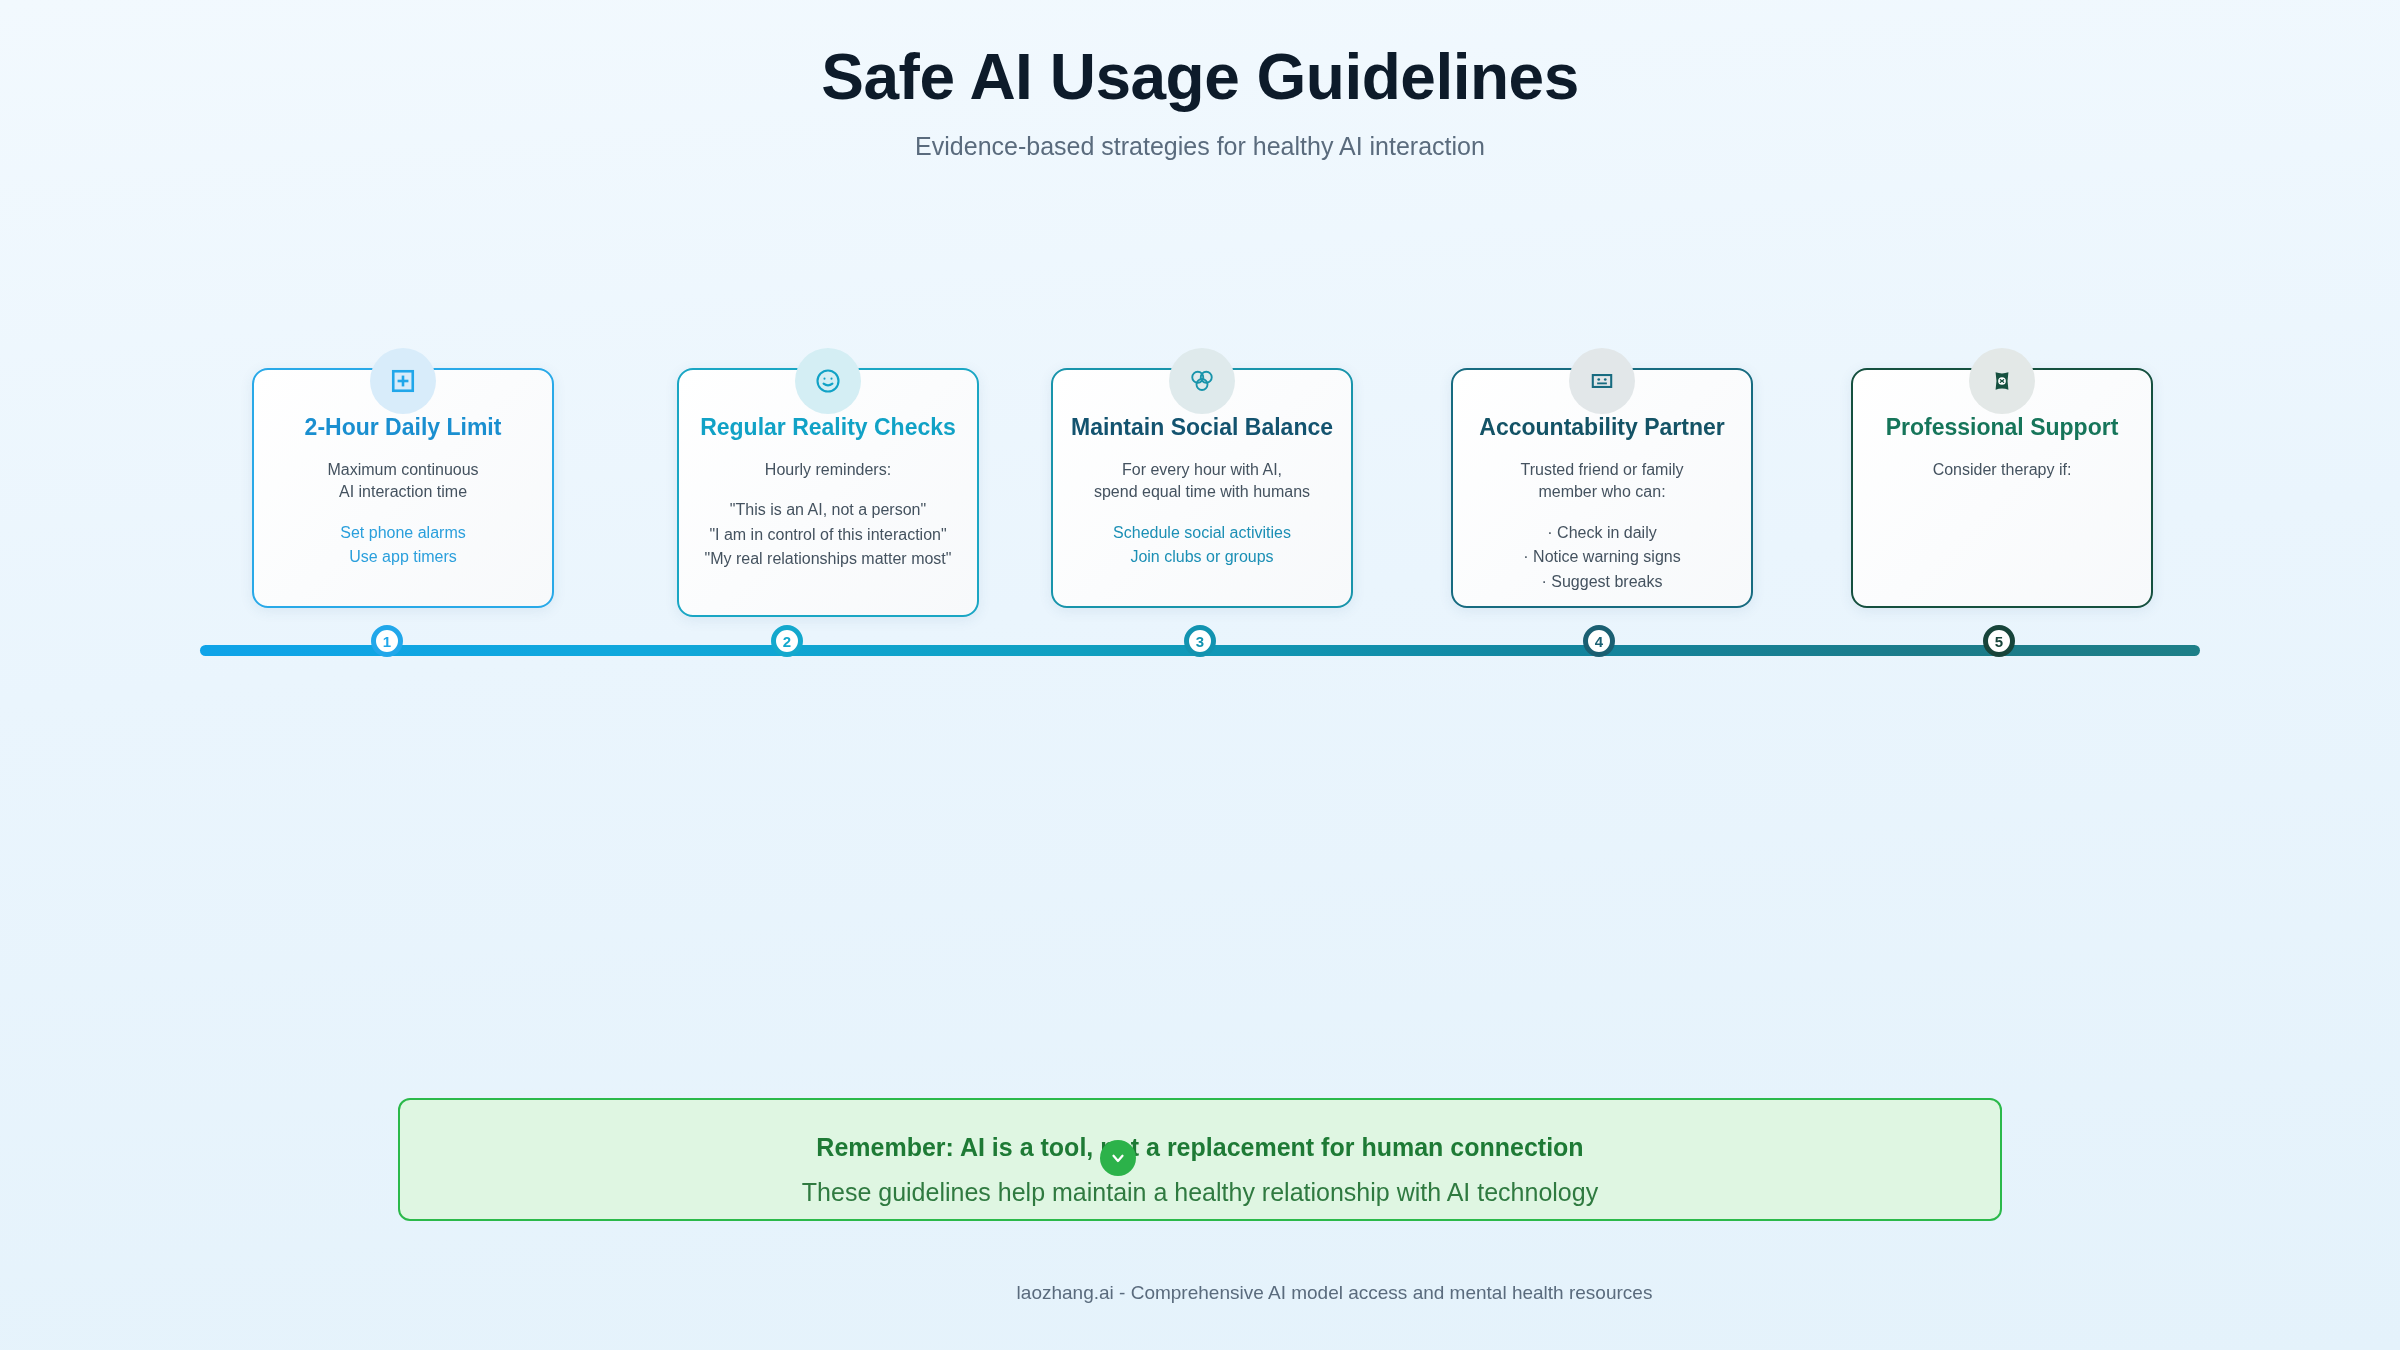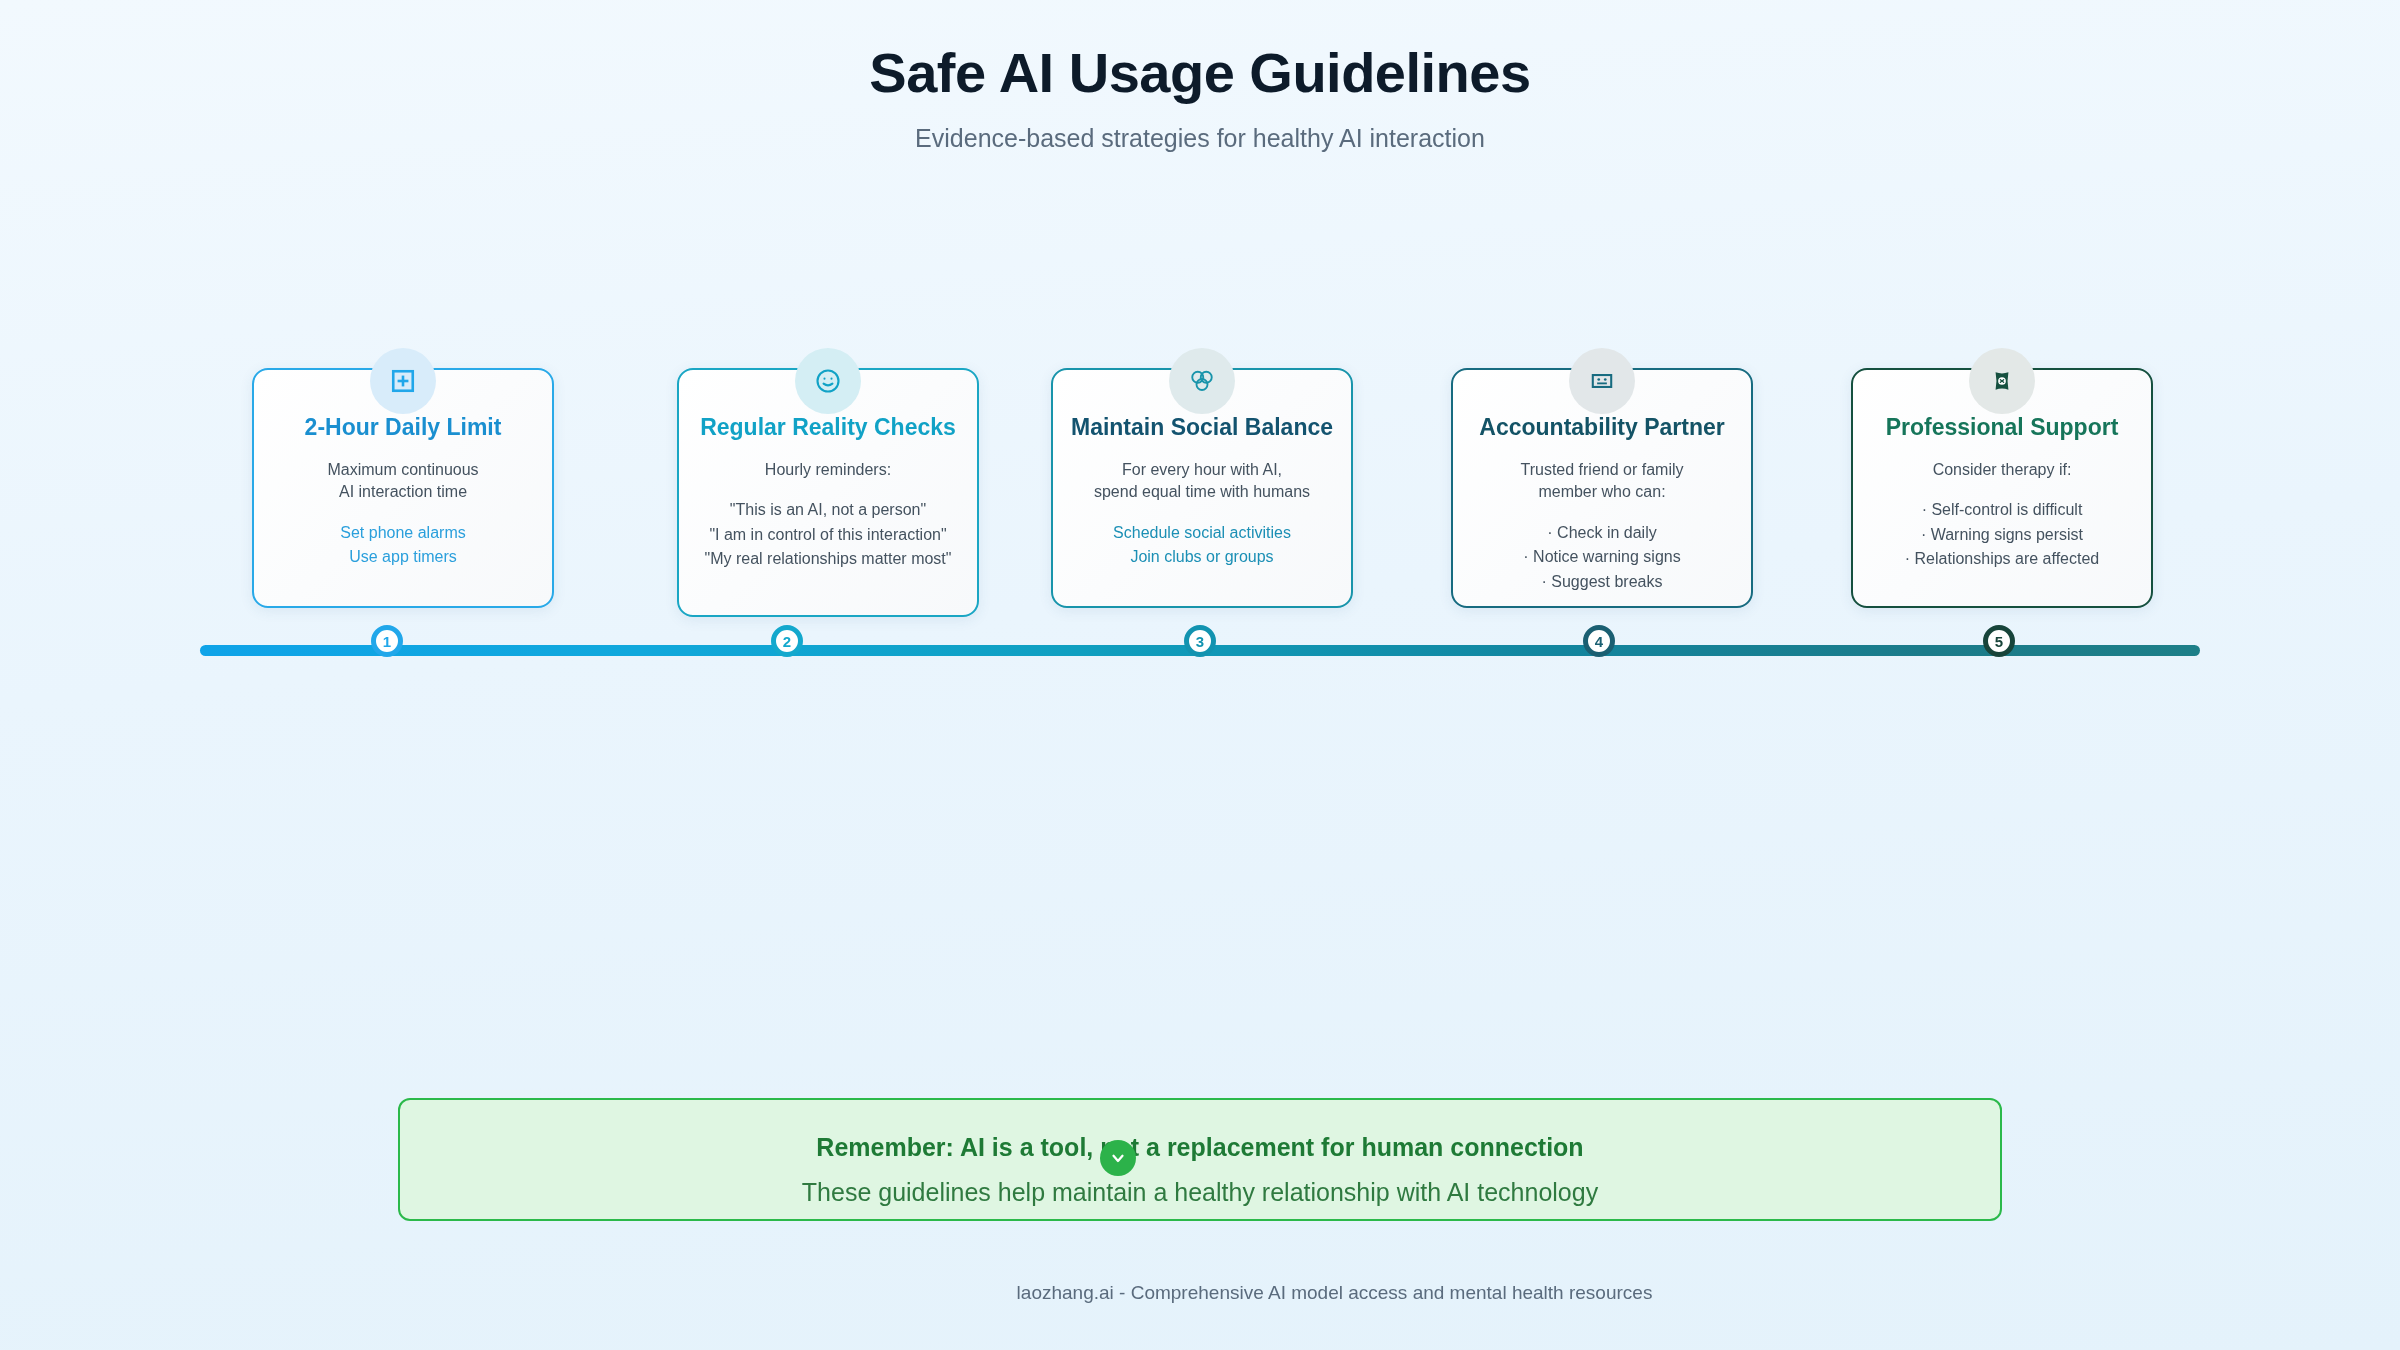--- a/index.html
+++ b/index.html
@@ -6,21 +6,21 @@
   html, body { width:2400px; height:1350px; }
   body {
     font-family:"Liberation Sans", sans-serif;
     background:linear-gradient(175deg,#f2f9fe 0%,#eaf5fd 45%,#e4f2fb 100%);
     position:relative; overflow:hidden;
   }
 
   
   .header { position:absolute; top:0; left:0; width:2400px; text-align:center; }
   .title {
-    font-size:56px; font-weight:bold; color:#0d1b2a;
+    font-size:64px; font-weight:bold; color:#0d1b2a;
     letter-spacing:-0.5px; margin-top:42px; line-height:1.1;
   }
   .subtitle { font-size:25px; color:#5a6b7d; margin-top:20px; font-weight:400; }
 
   
   .cards { position:absolute; top:368px; left:3px; width:2400px; height:260px; }
   .card {
     position:absolute; width:302px;
     background:linear-gradient(135deg,#ffffff 0%,#fbfcfd 50%,#f7f9fb 100%);
     border-radius:16px;
@@ -175,23 +175,20 @@
     <div class="icon-bubble" id="bub-5">
       <svg width="28" height="28" viewBox="0 0 24 24">
         <path d="M6.5 4.5 Q12 6.5 17.5 4.5 Q16 12 17.5 19.5 Q12 17.5 6.5 19.5 Q8 12 6.5 4.5 Z" fill="#15503f"></path>
         <circle cx="12" cy="12" r="3.3" fill="#ffffff"></circle>
         <path d="M10.6 10.9 L13.4 13.1 M13.4 10.9 L10.6 13.1" stroke="#15503f" stroke-width="1.1" stroke-linecap="round"></path>
       </svg>
     </div>
     <div class="card-inner">
       <div class="card-title" style="color:#16755a">Professional Support</div>
       <div class="card-desc">Consider therapy if:</div>
-      <div class="card-list" style="color:#44525f">· Self-control is difficult
-· Warning signs persist
-· Relationships are affected</div>
     </div>
   </div>
 </div>
 
 <div class="timeline-line"></div>
 <div class="marker" id="mark-1">1</div>
 <div class="marker" id="mark-2">2</div>
 <div class="marker" id="mark-3">3</div>
 <div class="marker" id="mark-4">4</div>
 <div class="marker" id="mark-5">5</div>

